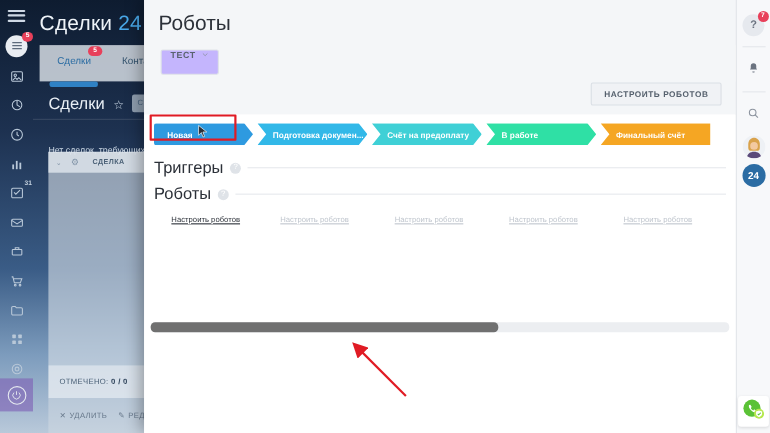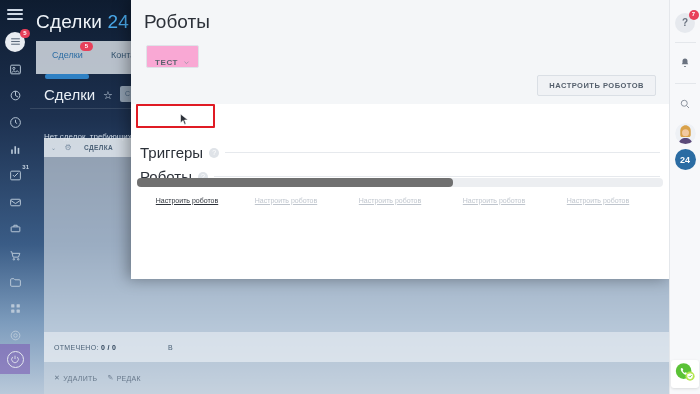--- a/index.html
+++ b/index.html
@@ -153,38 +153,38 @@
     display: flex; align-items: center;
   }
   #bg-actionbar .act {
     font-size: 7px; color: #67788b; margin-left: 10px; letter-spacing: .3px;
     display: flex; align-items: center; gap: 3px;
   }
 
   
   #modal {
     position: absolute; left: 131px; top: 0;
-    width: 538px; height: 279px;
+    width: 538px; height: 394px;
     background: #f4f6f8;
     box-shadow: -3px 0 14px rgba(0,0,0,.35);
     overflow: hidden;
   }
   #modal-header {
     position: absolute; left: 0; top: 0; right: 0; height: 104px;
     background: #f4f6f8;
   }
   #modal-title {
     position: absolute; left: 13px; top: 11px;
     font-size: 19px; color: #2c3139; font-weight: 300;
   }
   #test-select {
     position: absolute; left: 15px; top: 45px;
     min-width: 48px; height: 23px;
-    background: #f9a8d4; border: 1px solid #dfe3e8; border-radius: 2px;
-    display: flex; align-items: flex-end; gap: 5px;
+    background: #c4b5fd; border: 1px solid #dfe3e8; border-radius: 2px;
+    display: flex; align-items: flex-start; gap: 5px;
     padding: 0 8px;
     font-size: 8px; color: #5a636e; letter-spacing: .6px; font-weight: bold;
   }
   #test-select .chev { font-size: 7px; color: #8a929c; }
   #config-robots-btn {
     position: absolute; right: 13px; top: 75px;
     height: 21px; padding: 0 11px;
     background: #f0f2f5; border: 1px solid #dadfe5; border-radius: 2px;
     display: flex; align-items: center;
     font-size: 7.5px; color: #55606d; letter-spacing: .5px; font-weight: bold;
@@ -507,20 +507,37 @@
               <path d="M5 9l7 7 7-7"></path>
             </svg>
         </span>
       </div>
 
       <div id="config-robots-btn">НАСТРОИТЬ РОБОТОВ</div>
     </div>
 
     <div id="modal-body">
 
+      <div id="stages">
+          <div class="stage first" style="background: rgb(46, 154, 224); width: 90px;">
+            <span>Новая</span>
+          </div>
+          <div class="stage" style="background: rgb(50, 184, 232); width: 100px;">
+            <span>Подготовка докумен...</span>
+          </div>
+          <div class="stage" style="background: rgb(63, 208, 214); width: 100px;">
+            <span>Счёт на предоплату</span>
+          </div>
+          <div class="stage" style="background: rgb(47, 224, 165); width: 100px;">
+            <span>В работе</span>
+          </div>
+          <div class="stage last" style="background: rgb(245, 166, 35); width: 100px;">
+            <span>Финальный счёт</span>
+          </div>
+        </div>
 
       <div class="sect" id="sect-triggers">
         <span class="name">Триггеры</span>
         <span class="q">?</span>
         <span class="line"></span>
       </div>
 
       <div class="sect" id="sect-robots">
         <span class="name">Роботы</span>
         <span class="q">?</span>

